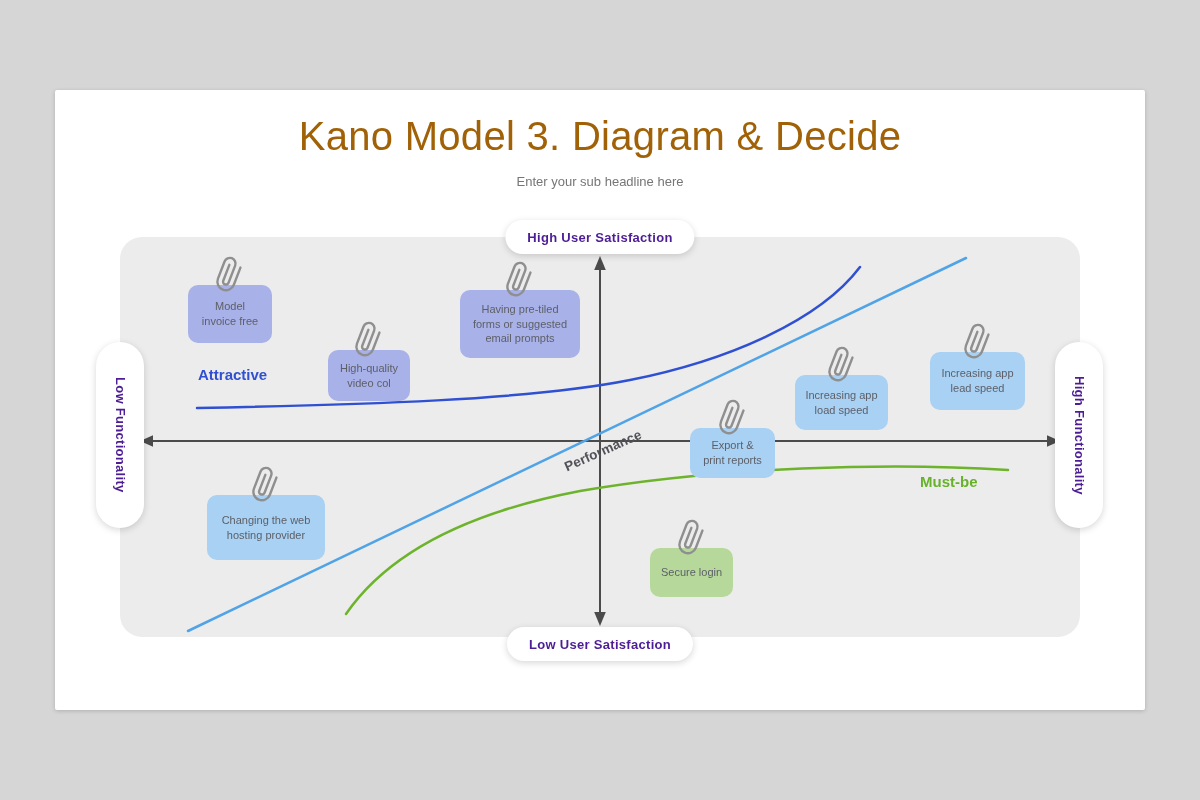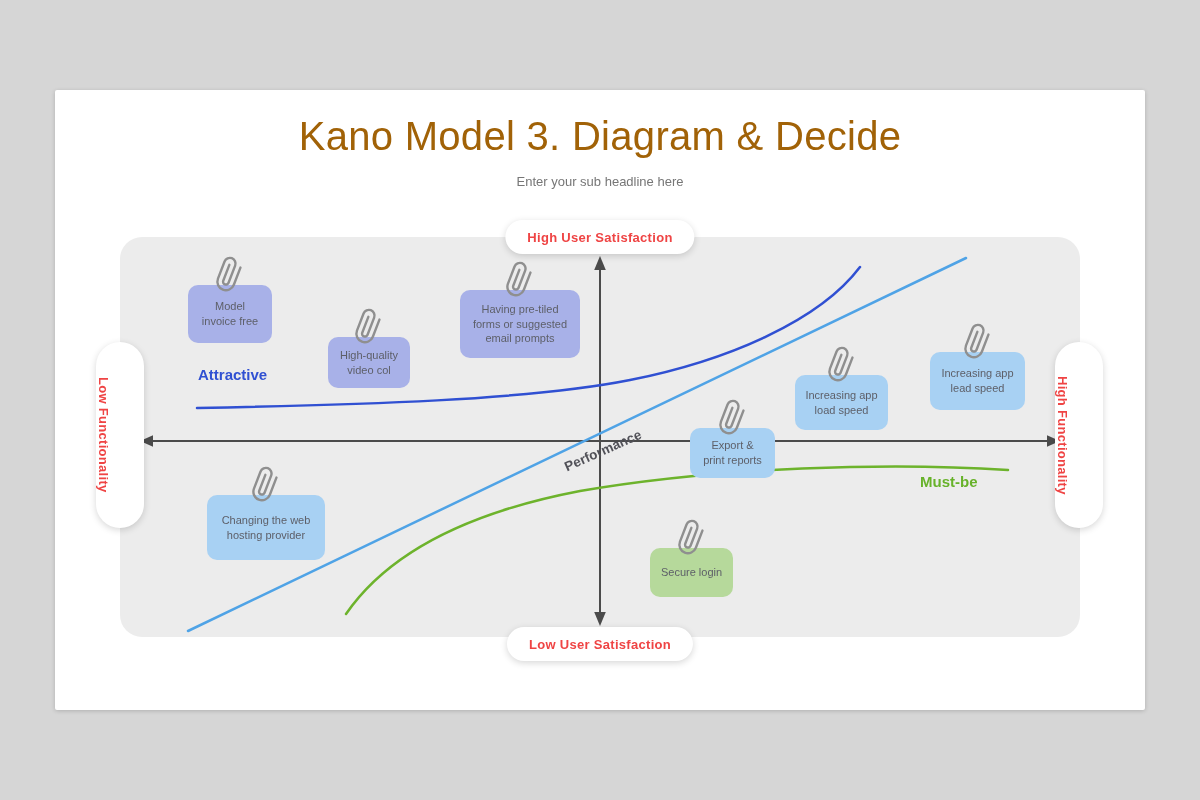--- a/index.html
+++ b/index.html
@@ -27,22 +27,22 @@
   }
   .panel svg { position:absolute; left:0; top:0; }
   .curve-label { position:absolute; font-weight:bold; }
   .lbl-attractive { left:78px; top:129px; font-size:15px; }
   .lbl-performance { left:418px; top:206px; width:130px; text-align:center;
     font-size:13.5px; transform:rotate(-24deg); }
   .lbl-mustbe { left:800px; top:236px; width:80px; font-size:15px; }
   .pill {
     position:absolute; background:#ffffff; border-radius:999px;
     box-shadow:0 2px 7px rgba(0,0,0,.16);
-    color:#ef4444; font-weight:bold; font-size:13px; letter-spacing:.3px;
-    display:flex; align-items:center; 
+    color:#4c1d95; font-weight:bold; font-size:13px; letter-spacing:.3px;
+    display:flex; align-items:center; justify-content:center;
   }
   .pill.h { height:34px; padding:0 22px; }
   .pill.v { width:48px; }
   .pill.v .vtext { writing-mode:vertical-rl; }
   .pill.top-pill   { left:50%; transform:translateX(-50%); top:130px; }
   .pill.bottom-pill{ left:50%; transform:translateX(-50%); top:537px; }
   .pill.left-pill  { left:41px;   top:252px; height:186px; }
   .pill.right-pill { left:1000px; top:252px; height:186px; }
   .note {
     position:absolute; border-radius:10px; box-sizing:border-box;
@@ -98,21 +98,21 @@
   </div>
 
   <div class="note" style="left: 133px; top: 195px; width: 84px; height: 58px; background: rgb(168, 177, 232);">
     <span class="clip"><svg viewBox="0 0 24 24">
           <path d="M21.44 11.05l-9.19 9.19a6 6 0 0 1-8.49-8.49l9.19-9.19a4 4 0 0 1 5.66 5.66l-9.2 9.19a2 2 0 0 1-2.83-2.83l8.49-8.48" fill="none" stroke="#8f8f8f" stroke-width="1.7" stroke-linecap="round" stroke-linejoin="round"></path>
         </svg></span>
     <span class="note-text">Model
 invoice free</span>
   </div>
 
-  <div class="note" style="left: 273px; top: 247px; width: 82px; height: 51px; background: rgb(168, 177, 232);">
+  <div class="note" style="left: 273px; top: 260px; width: 82px; height: 51px; background: rgb(168, 177, 232);">
     <span class="clip"><svg viewBox="0 0 24 24">
           <path d="M21.44 11.05l-9.19 9.19a6 6 0 0 1-8.49-8.49l9.19-9.19a4 4 0 0 1 5.66 5.66l-9.2 9.19a2 2 0 0 1-2.83-2.83l8.49-8.48" fill="none" stroke="#8f8f8f" stroke-width="1.7" stroke-linecap="round" stroke-linejoin="round"></path>
         </svg></span>
     <span class="note-text">High-quality
 video col</span>
   </div>
 
   <div class="note" style="left: 405px; top: 200px; width: 120px; height: 68px; background: rgb(168, 177, 232);">
     <span class="clip"><svg viewBox="0 0 24 24">
           <path d="M21.44 11.05l-9.19 9.19a6 6 0 0 1-8.49-8.49l9.19-9.19a4 4 0 0 1 5.66 5.66l-9.2 9.19a2 2 0 0 1-2.83-2.83l8.49-8.48" fill="none" stroke="#8f8f8f" stroke-width="1.7" stroke-linecap="round" stroke-linejoin="round"></path>

